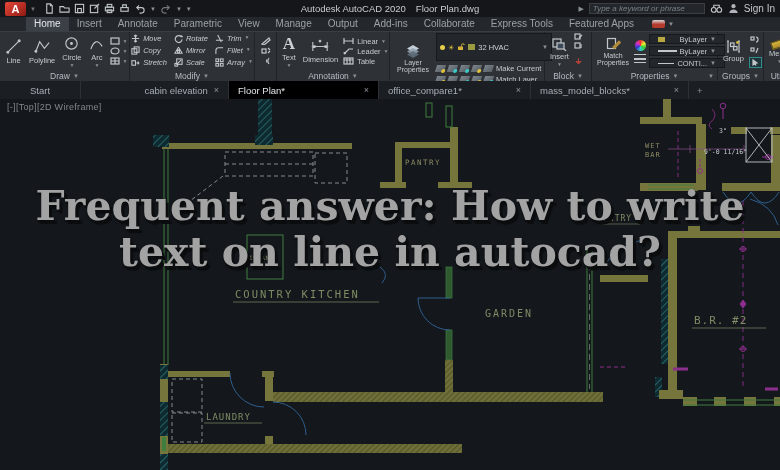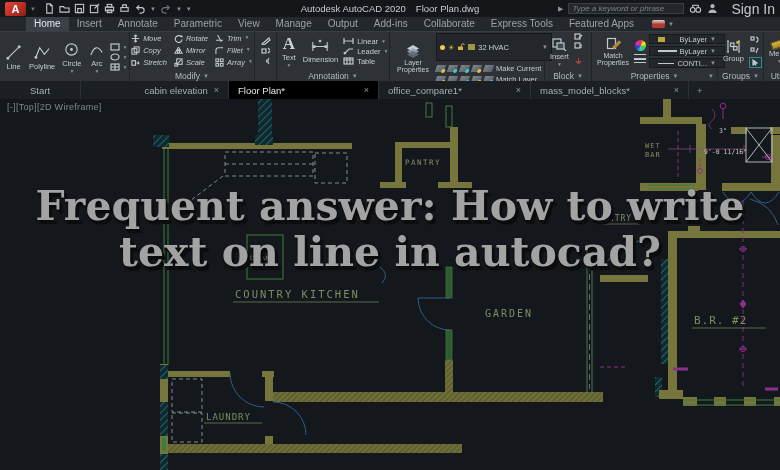--- a/index.html
+++ b/index.html
@@ -15,21 +15,21 @@
   .qat{display:flex;align-items:center;gap:4px;margin-left:4px;}
   .qat svg{display:block;}
   .qat .caret{color:#8a9095;font-size:6px;}
   .tb-title{position:absolute;left:0;right:0;top:0;height:17px;display:flex;justify-content:center;
     align-items:center;gap:10px;font-size:9.5px;color:#c8cdd2;pointer-events:none;}
   .infocenter{margin-left:auto;display:flex;align-items:center;gap:5px;z-index:2;}
   .ic-arrow{color:#8a9095;font-size:7px;}
   .ic-search{width:116px;height:11px;background:#23272b;border:1px solid #3a3f44;color:#c8cdd2;
     font-size:8px;font-style:italic;padding:0 3px;box-sizing:border-box;}
   .ic-search::placeholder{color:#7b8187;}
-  .signin{font-size:14px;color:#c3c8cd;margin-left:8px;}
+  .signin{font-size:10px;color:#c3c8cd;}
 
   
   .ribbon-tabs{position:absolute;left:0;top:17px;width:780px;height:14px;background:#24282c;
     display:flex;align-items:stretch;padding-left:26px;box-sizing:border-box;font-size:10px;}
   .rtab{padding:0 8px;line-height:14px;color:#9ba1a7;}
   .rtab.active{background:#3b4046;color:#e4e7ea;}
   .ws-switch{display:flex;align-items:center;gap:3px;margin-left:10px;}
   .ws-ico{width:13px;height:8px;border-radius:2px;background:linear-gradient(#d8d8d8,#b43a2e 55%);}
   .ws-switch .caret{color:#8a9095;font-size:6px;}
 
@@ -259,20 +259,24 @@
             </span>
           <span class="minirow">
               <svg class="tico" width="10" height="8" viewBox="0 0 10 8">
                 <rect x="1" y="1" width="8" height="6"></rect>
                 <path d="M1 4h8M5 1v6"></path>
               </svg>
               <span class="caret">▼</span>
             </span>
         </div>
       </div>
+      <div class="plabel">
+        <span>Draw</span>
+          <span class="caret">▼</span>
+      </div>
     </div>
 
     <div class="panel" style="width:125px">
       <div class="pbody" style="justify-content:center">
         <div class="mgrid">
           <span class="mitem">
               <svg class="tico" width="9" height="9" viewBox="0 0 10 10">
                 <path d="M5 1v8M1 5h8M5 1l-1.5 1.5M5 1l1.5 1.5M5 9l-1.5-1.5M5 9l1.5-1.5"></path>
               </svg>
               <span>Move</span>

